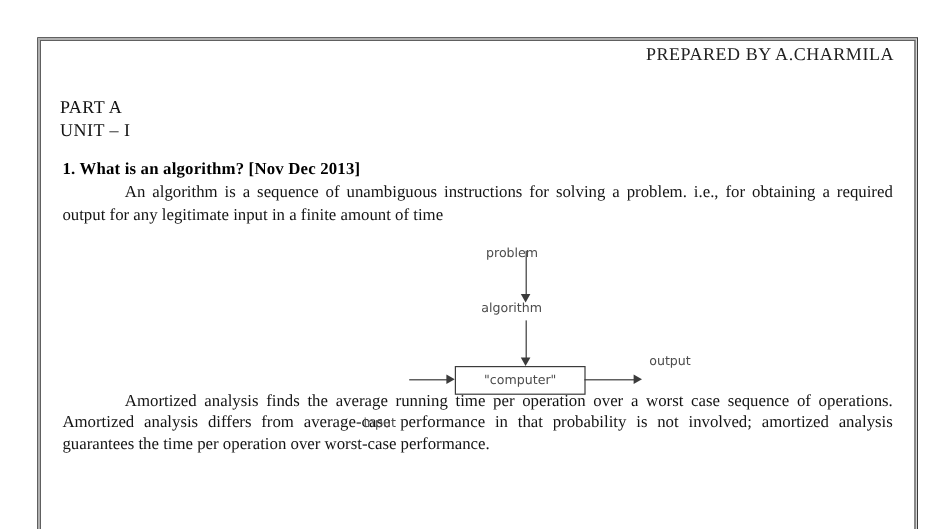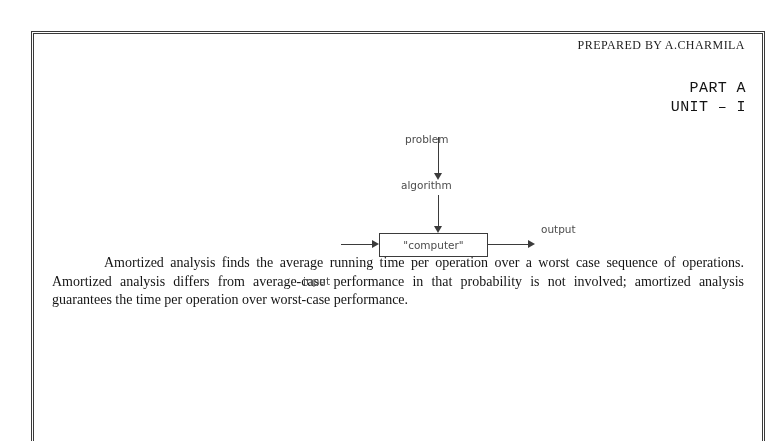--- a/index.html
+++ b/index.html
@@ -33,34 +33,33 @@
     position: relative;
     height: 100%;
     padding: 0 16px;
     box-sizing: border-box;
   }
 
   
   .doc-header {
     text-align: right;
     font-family: "Liberation Serif", serif;
-    font-size: 12px;
+    font-size: 15px;
     letter-spacing: .45px;
     padding-top: 4px;
     padding-right: 1px;
     color: #222;
     white-space: nowrap;
   }
 
   
   .title-block {
-    text-align: right;
+    text-align: left;
     margin-top: 26px;
     line-height: 1.28;
-    font-family: Liberation Mono, monospace;
   }
   .title-line {
     font-size: 15px;
     letter-spacing: .4px;
     color: #141414;
   }
   .title-main {
     font-size: 16.5px;
     font-weight: bold;
     letter-spacing: .5px;
@@ -163,20 +162,24 @@
 <div id="page-frame">
   <div id="page-inner">
 
     <div class="doc-header">PREPARED BY A.CHARMILA</div>
 
     <div class="title-block">
       <div class="title-line">PART A</div>
       <div class="title-line">UNIT – I</div>
     </div>
 
+    <div class="qa-block">
+      <div class="q-heading">1. What is an algorithm? [Nov Dec 2013]</div>
+      <div class="a-body">An algorithm is a sequence of unambiguous instructions for solving a problem. i.e., for obtaining a required output for any legitimate input in a finite amount of time</div>
+    </div>
 
     <div class="figure">
       <span class="fig-label" id="fig-problem">problem</span>
       <span class="fig-line-v" id="fig-problem-line"></span>
       <span class="arrow-down" id="fig-problem-head"></span>
 
       <span class="fig-label" id="fig-algorithm">algorithm</span>
       <span class="fig-line-v" id="fig-algo-line"></span>
       <span class="arrow-down" id="fig-algo-head"></span>
 

